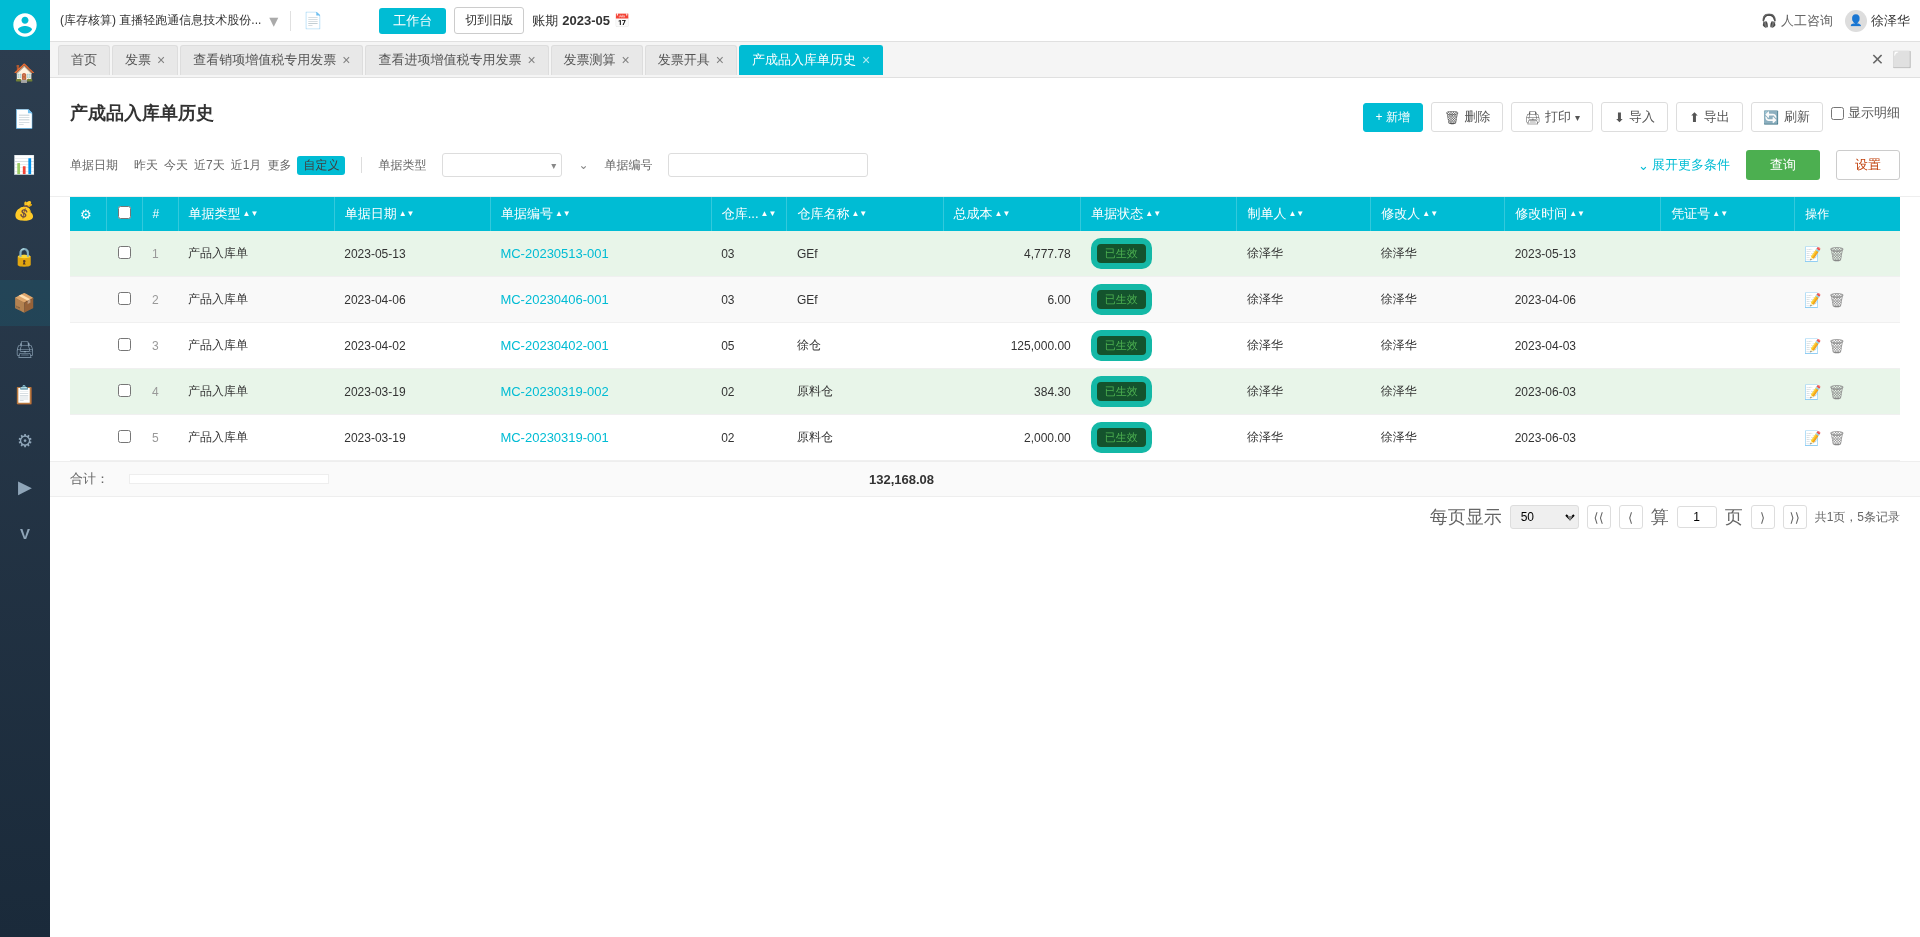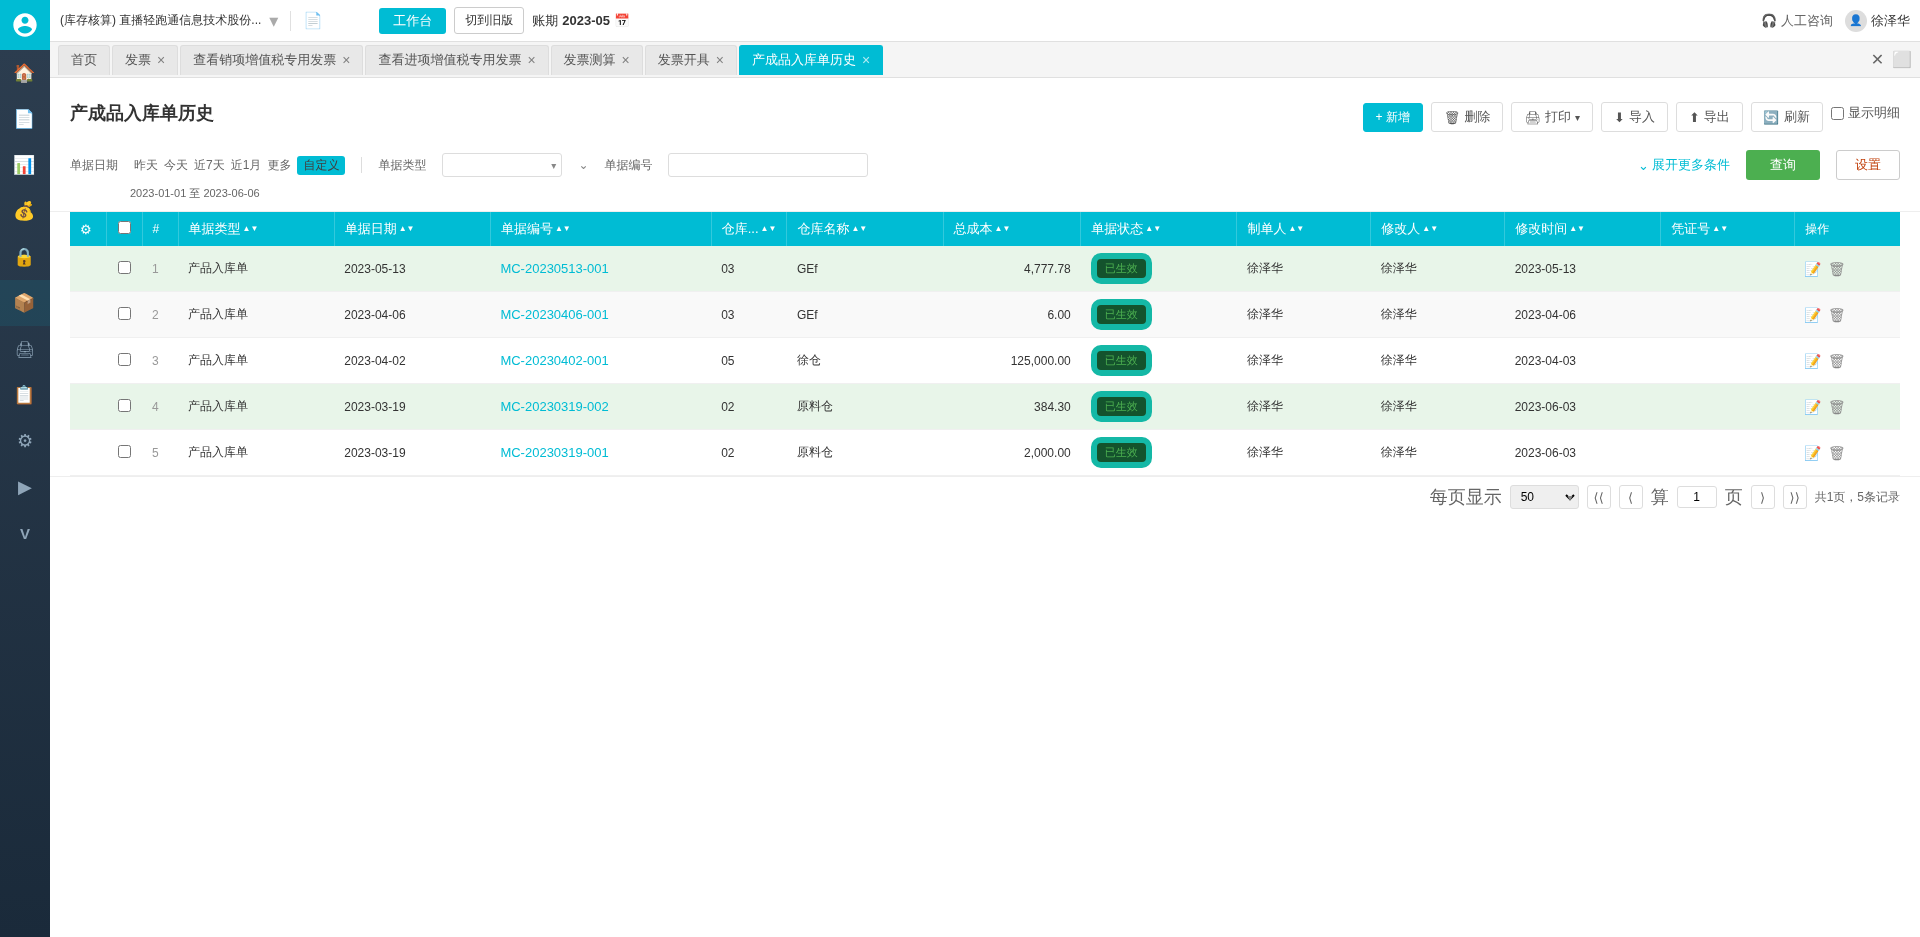--- a/index.html
+++ b/index.html
@@ -261,23 +261,20 @@
         <span style="font-size:12px;color:#888;">⌄</span>
         <span class="filter-label">单据编号</span>
         <input class="filter-input" type="text" style="">
         <div class="expand-more">
           <span>⌄</span>
           <span>展开更多条件</span>
         </div>
         <button class="btn-query">查询</button>
         <button class="btn-set">设置</button>
       </div>
-      <div class="filter-row" style="margin-bottom:0;">
-        <span class="date-range" style="margin-left:60px;">2023-01-01 至 2023-06-06</span>
-      </div>
     </div>
 
     <div class="table-container">
       <table>
         <thead>
           <tr>
             <th style="width:36px;">
               <span>⚙</span>
             </th>
             <th style="width:36px;" class="checkbox-col">
@@ -481,20 +478,27 @@
       <div class="ops">
         <span class="op-btn" title="编辑">📝</span>
         <span class="op-btn" title="删除">🗑</span>
       </div>
     </td>
   </tr>
           </tbody>
       </table>
     </div>
 
+    <div class="table-footer">
+      <div class="footer-sum">
+        <span class="sum-label">合计：</span>
+        <span style="flex:1;background:#fff;border:1px solid #eee;padding:4px 16px;min-width:200px;"></span>
+        <span class="sum-value" style="position: static; left: 680px; margin-left: 520px;">132,168.08</span>
+      </div>
+    </div>
 
     <div class="pagination">
       <span class="pagination-label">每页显示</span>
       <div class="select-wrapper">
         <select class="per-page-select">
           <option value="50">50</option>
           <option value="20">20</option>
           <option value="100">100</option>
         </select>
       </div>

